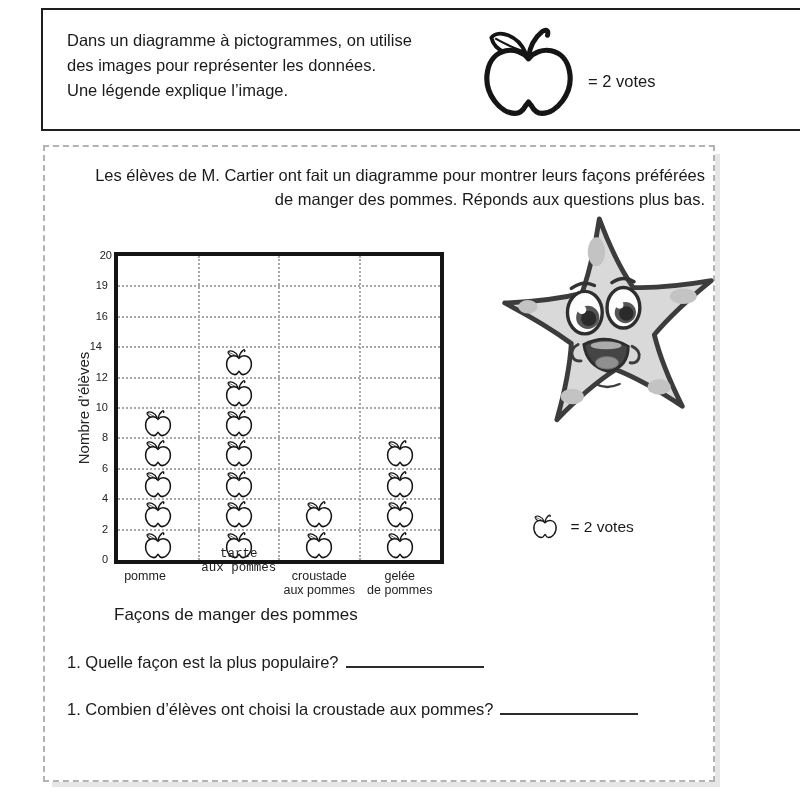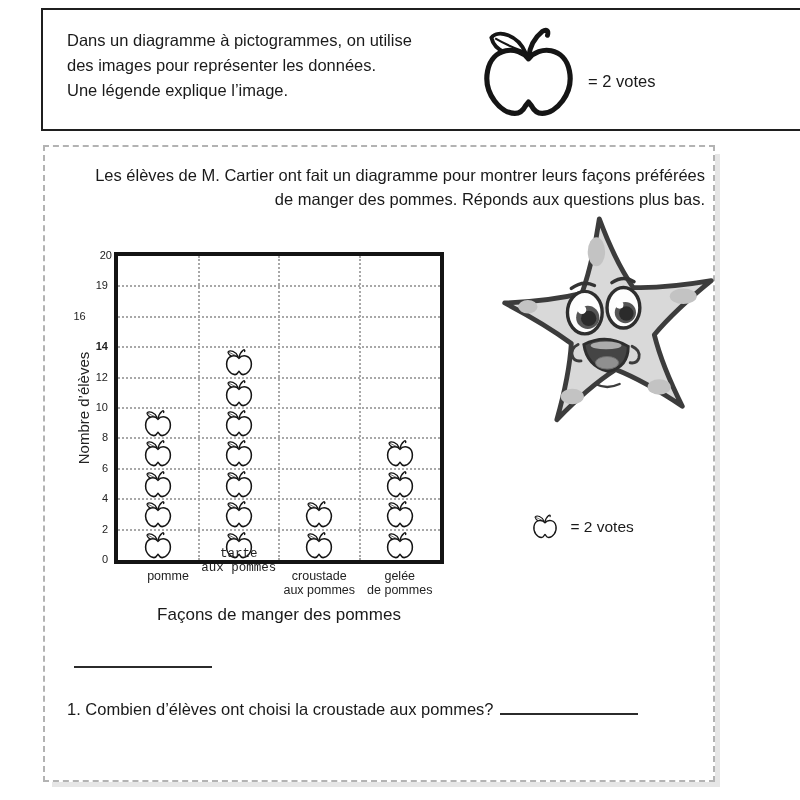--- a/index.html
+++ b/index.html
@@ -47,21 +47,21 @@
   }
   .y-axis-title{
     position:absolute;left:38px;top:261px;font-size:15px;color:#222;
     transform:translate(-50%,-50%) rotate(-90deg);white-space:nowrap;
   }
   .x-cats span{
     position:absolute;width:100px;text-align:center;font-size:12.5px;line-height:14px;
     white-space:pre-line;color:#222;transform:translateX(-50%);
   }
   .x-axis-title{
-    position:absolute;left:69px;top:458px;width:330px;text-align:center;font-size:17px;
+    position:absolute;left:69px;top:458px;width:330px;font-size:17px;
   }
   
   .star-wrap{position:absolute;left:452px;top:64px;}
   
   .mini-legend{position:absolute;left:487px;top:366px;height:28px;}
   .mini-legend svg{vertical-align:middle;}
   .mini-legend-label{font-size:15.5px;margin-left:8px;vertical-align:middle;}
   
   .questions{position:absolute;left:22px;top:505px;width:640px;}
   .q-row{margin-bottom:27px;font-size:16.5px;line-height:20px;}
@@ -106,22 +106,22 @@
   <div class="y-axis-title">Nombre d’élèves</div>
 
   <div class="y-ticks">
       <span style="left: 6px; top: 406px;">0</span>
       <span style="left: 6px; top: 375.6px;">2</span>
       <span style="left: 6px; top: 345.2px;">4</span>
       <span style="left: 6px; top: 314.8px;">6</span>
       <span style="left: 6px; top: 284.4px;">8</span>
       <span style="left: 6px; top: 254px;">10</span>
       <span style="left: 6px; top: 223.6px;">12</span>
-      <span style="left: 6px; top: 193.2px; font-weight: bold;">14</span>
-      <span style="left: 6px; top: 162.8px; text-align: center;">16</span>
+      <span style="left: 0; top: 193.2px;">14</span>
+      <span style="left: 6px; top: 162.8px;">16</span>
       <span style="left: 6px; top: 132.4px;">19</span>
       <span style="left: 10px; top: 102px;">20</span>
     </div>
 
   <div class="plot-area">
       <div class="hgrid" style="top: 272.6px;"></div>
       <div class="hgrid" style="top: 242.2px;"></div>
       <div class="hgrid" style="top: 211.8px;"></div>
       <div class="hgrid" style="top: 181.4px;"></div>
       <div class="hgrid" style="top: 151px;"></div>
@@ -218,21 +218,21 @@
         </svg>
       </span>
       <span class="apple-cell" style="left: 266.75px; top: 183.4px;">
         <svg width="30" height="28.9" viewBox="0 0 64 64" preserveAspectRatio="xMidYMax meet">
           <use href="#apple-sym"></use>
         </svg>
       </span>
     </div>
 
   <div class="x-cats">
-      <span style="left: 123px; top: 422px;">pomme</span>
+      <span style="left: 100px; top: 422px;">pomme</span>
       <span style="left: 193.75px; top: 400px; font-family: Liberation Mono, monospace;">tarte
 aux pommes</span>
       <span style="left: 274.25px; top: 422px;">croustade
 aux pommes</span>
       <span style="left: 354.75px; top: 422px;">gelée
 de pommes</span>
     </div>
 
   <div class="x-axis-title">Façons de manger des pommes</div>
 
@@ -265,16 +265,16 @@
 
   <div class="mini-legend">
     <span>
       <svg width="26" height="27" viewBox="0 0 64 64">
           <use href="#apple-sym"></use>
         </svg>
     </span><span class="mini-legend-label">= 2 votes</span>
   </div>
 
   <div class="questions">
-      <div class="q-row"><span class="answer-blank"></span></div>
+      <div class="q-row"><span>1. Quelle façon est la plus populaire?</span><span class="answer-blank"></span></div>
       <div class="q-row"><span>1. Combien d’élèves ont choisi la croustade aux pommes?</span><span class="answer-blank"></span></div>
     </div>
 </div>
 
 </body></html>

